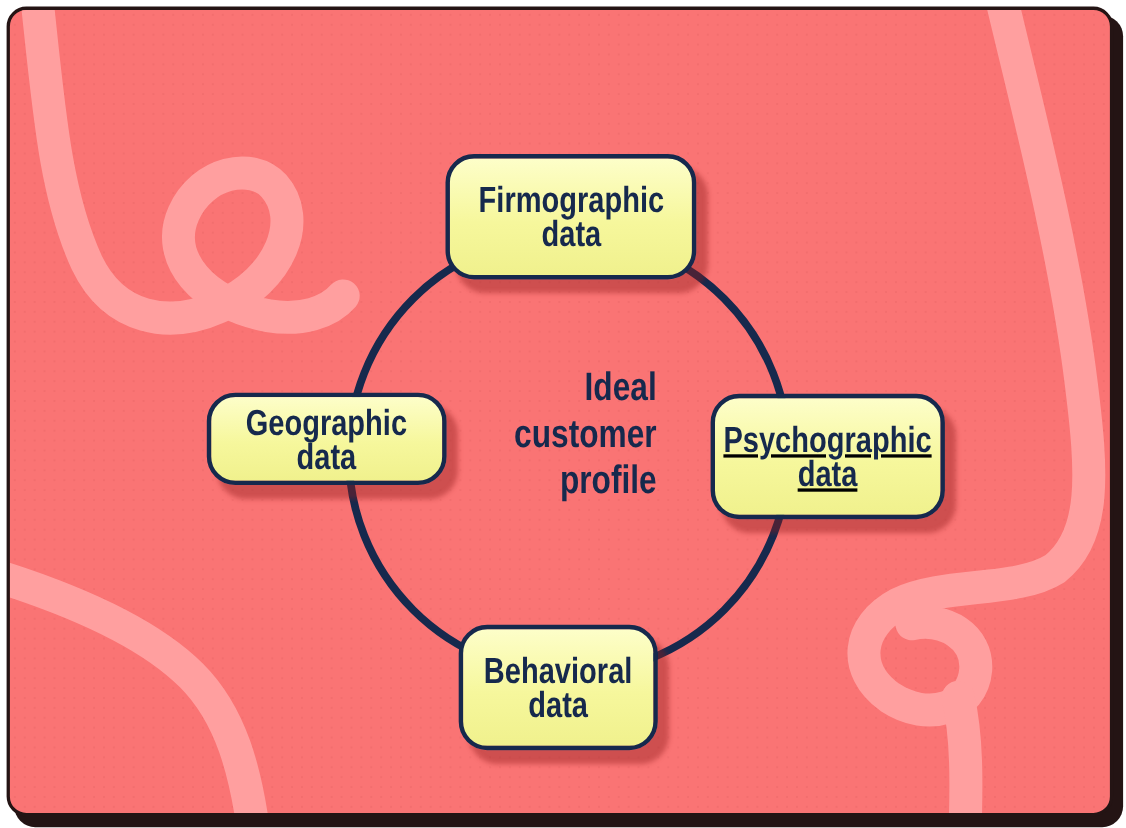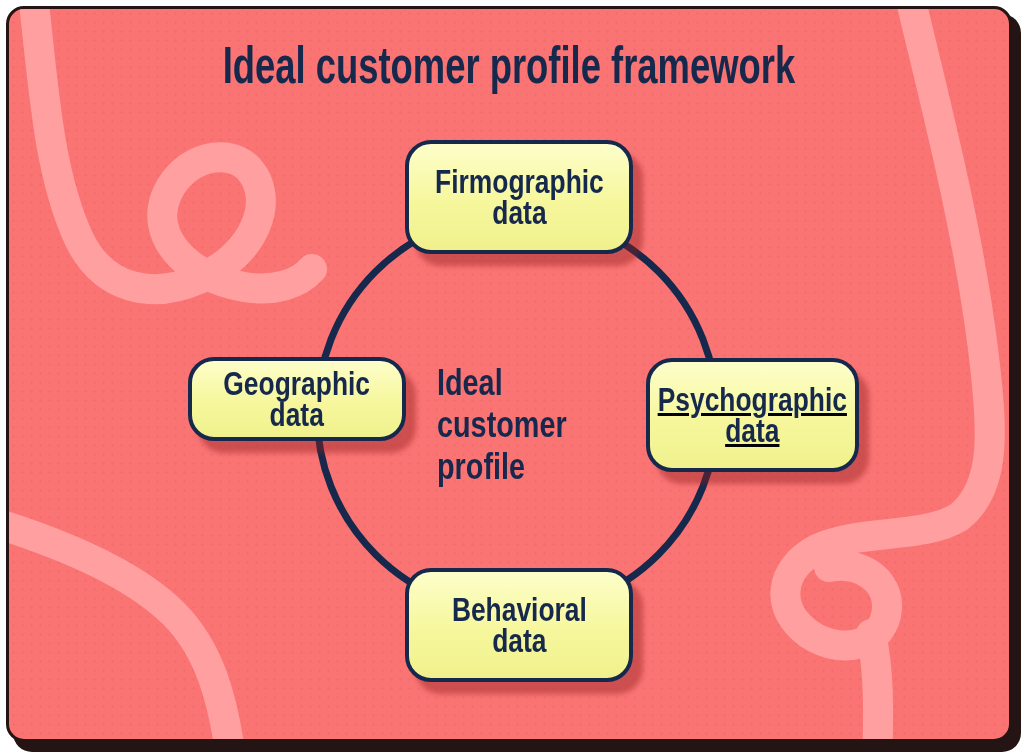--- a/index.html
+++ b/index.html
@@ -79,26 +79,26 @@
     font-weight:bold;
     line-height:31px;
     color:var(--navy,#16294d);
     transform:scaleX(0.8);
     transform-origin:center;
     white-space:nowrap;
   }
   .node-firmographic{left:396px;top:131px;width:228px;height:114px;}
   .node-geographic{left:179px;top:348px;width:218px;height:84px;}
   .node-psychographic{left:637px;top:349px;width:213px;height:114px;text-decoration:underline;}
-  .node-behavioral{left:396px;top:559px;width:228px;height:114px;}
+  .node-behavioral{left:408px;top:559px;width:181px;height:114px;}
   .center-label{
     position:absolute;
-    left:408px;top:353px;
+    left:408px;top:322px;
     width:200px;
-    text-align:left;
+    text-align:right;
   }
   .center-line{
     font-size:36px;
     font-weight:bold;
     line-height:42px;
     color:var(--navy,#16294d);
     transform:scaleX(0.8);
     transform-origin:center;
     white-space:nowrap;
   }
@@ -111,23 +111,20 @@
   <svg class="decor-svg" viewBox="0 0 1000 730">
 
     <path class="squiggle" d="M 23,-25 C 35,85 40,165 70,230 C 95,282 145,290 190,270 C 247,245 267,190 240,160 C 220,138 175,147 158,185 C 140,225 175,267 235,278 C 265,283 290,275 303,260"></path>
     <path class="squiggle" d="M 898,-25 C 920,70 958,210 974,340 C 984,420 988,478 950,508 C 915,530 850,520 808,540 C 770,560 765,600 800,625 C 835,648 875,635 878,600 C 880,570 850,552 820,558"></path>
     <path class="squiggle" d="M 862,625 C 870,660 870,700 868,758"></path>
     <path class="squiggle" d="M -20,512 C 55,535 125,565 165,605 C 200,640 215,690 223,758"></path>
 
     <circle class="ring" cx="508" cy="404" r="200"></circle>
   </svg>
 
-  <div class="title">
-    <span class="title-text">Ideal customer profile framework</span>
-  </div>
 
   <div class="node node-firmographic">
     <div class="node-label">
       <div>Firmographic</div>
       <div>data</div>
     </div>
   </div>
 
   <div class="node node-psychographic">
     <div class="node-label">

